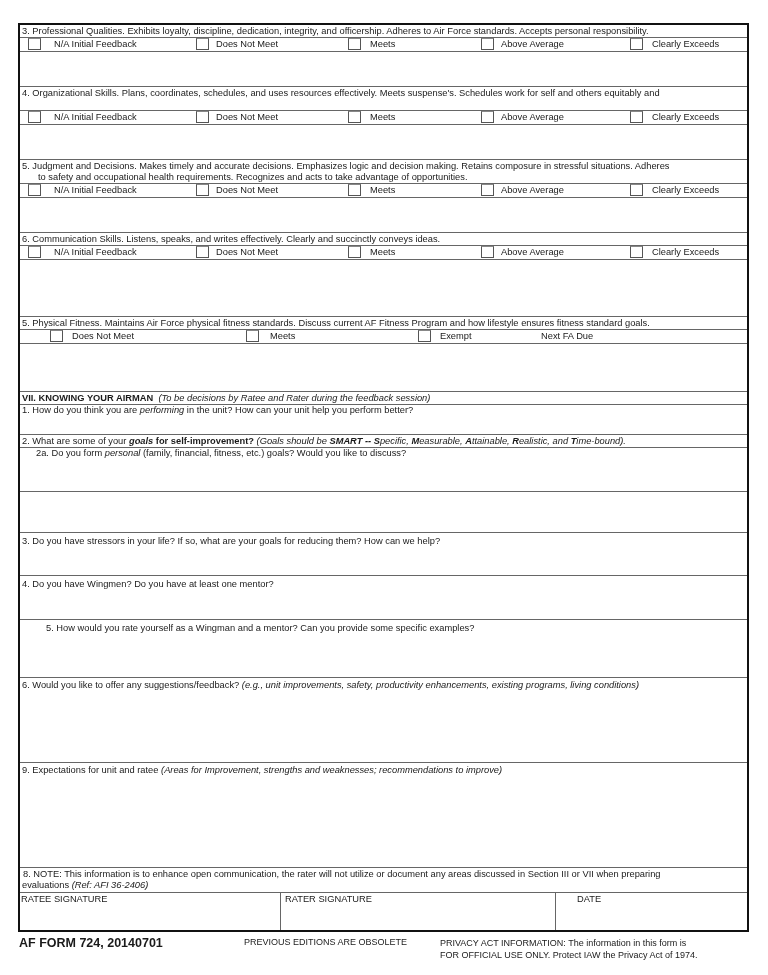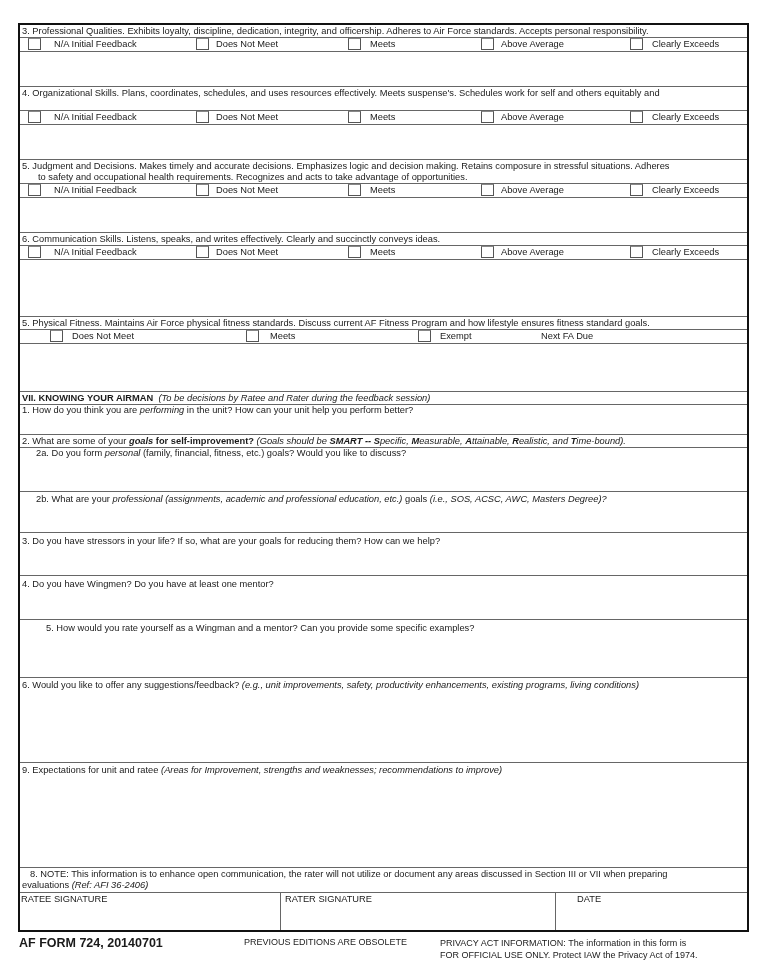--- a/index.html
+++ b/index.html
@@ -120,21 +120,20 @@
   <div class="hline" style="top:379px;"></div>
   <div class="t" style="left:2px;top:380px;"><span>1.  How do you think you are </span><span class="i">performing</span><span> in the unit?  How can your unit help you  perform better?</span></div>
   <div class="row" style="top:392px;height:16px;"></div>
   <div class="hline" style="top:409px;"></div>
 
   <div class="t" style="left:2px;top:411px;"><span>2.  What are some of your </span><span class="b i">goals</span><span class="b"> for self-improvement?</span><span class="i"> (Goals should be </span><span class="b i">SMART -- </span><span class="b i u">S</span><span class="i">pecific,  </span><span class="b i u">M</span><span class="i">easurable, </span><span class="b i u">A</span><span class="i">ttainable, </span><span class="b i u">R</span><span class="i">ealistic, and </span><span class="b i u">T</span><span class="i">ime-bound).</span></div>
   <div class="hline" style="top:422px;"></div>
   <div class="t" style="left:16px;top:423px;"><span>2a.  Do you form </span><span class="i">personal</span><span> (family, financial, fitness, etc.) goals? Would you like to discuss?</span></div>
   <div class="row" style="top:435px;height:30px;"></div>
   <div class="hline" style="top:466px;"></div>
-  <div class="t" style="left:16px;top:469px;"><span>2b.  What are your  </span><span class="i">professional (assignments, academic and professional education, etc.)</span><span> goals </span><span class="i">(i.e., SOS, ACSC, AWC, Masters Degree)?</span></div>
   <div class="row" style="top:481px;height:25px;"></div>
   <div class="hline" style="top:507px;"></div>
 
   <div class="t" style="left:2px;top:511px;">3.  Do you have stressors in your life?  If so, what are your goals for reducing them?  How can we help?</div>
   <div class="row" style="top:523px;height:26px;"></div>
   <div class="hline" style="top:550px;"></div>
 
   <div class="t" style="left:2px;top:554px;">4.  Do you have Wingmen?  Do you have at least one mentor?</div>
   <div class="row" style="top:566px;height:27px;"></div>
   <div class="hline" style="top:594px;"></div>
@@ -144,21 +143,21 @@
   <div class="hline" style="top:652px;"></div>
 
   <div class="t" style="left:2px;top:655px;"><span>6.  Would you like to offer any suggestions/feedback? </span><span class="i">(e.g., unit improvements, safety, productivity enhancements, existing programs, living conditions)</span></div>
   <div class="row" style="top:667px;height:67px;"></div>
   <div class="hline" style="top:737px;"></div>
 
   <div class="t" style="left:2px;top:740px;"><span>9.  Expectations for unit and ratee </span><span class="i">(Areas for Improvement, strengths and weaknesses; recommendations to improve)</span></div>
   <div class="row" style="top:752px;height:87px;"></div>
   <div class="hline" style="top:842px;"></div>
 
-  <div class="t" style="left:10px;top:844px;">8.  NOTE:  This information is to enhance open communication, the rater will not utilize or document any areas discussed in Section III or VII when preparing</div>
+  <div class="t" style="left:3px;top:844px;">8.  NOTE:  This information is to enhance open communication, the rater will not utilize or document any areas discussed in Section III or VII when preparing</div>
   <div class="t" style="left:2px;top:855px;"><span>evaluations </span><span class="i">(Ref: AFI 36-2406)</span></div>
   <div class="hline" style="top:867px;"></div>
 
   <div class="vline" style="left:260px;top:867px;height:38px;"></div>
   <div class="vline" style="left:535px;top:867px;height:38px;"></div>
   <div class="t" style="left:1px;top:869px;">RATEE SIGNATURE</div>
   <div class="row" style="left:0;width:259px;top:868px;height:37px;"></div>
   <div class="t" style="left:265px;top:869px;">RATER SIGNATURE</div>
   <div class="row" style="left:261px;width:273px;top:868px;height:37px;"></div>
   <div class="t" style="left:557px;top:869px;">DATE</div>

